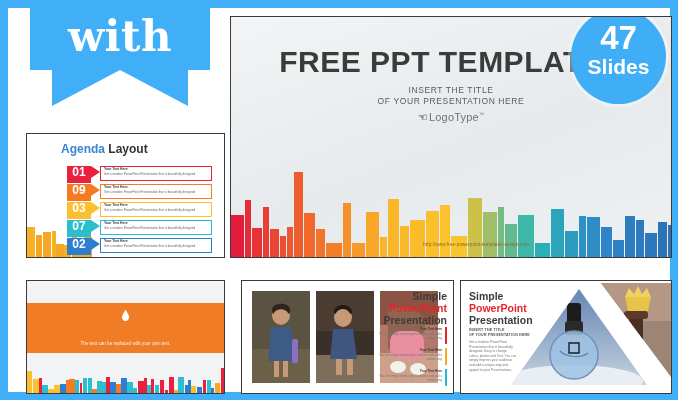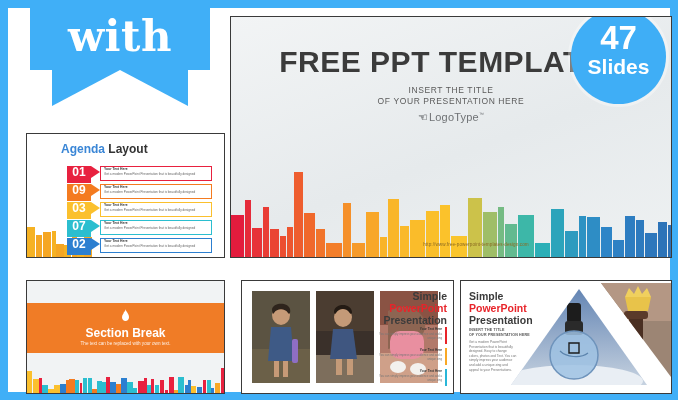--- a/index.html
+++ b/index.html
@@ -221,21 +221,20 @@
       </div>
   </div>
 
   <div class="card" id="section">
     <div class="band"></div>
     <div class="flame">
       <svg width="13" height="16" viewBox="0 0 13 16" aria-hidden="true">
         <path d="M6.5 0C7 3 10 4.2 10 8.2c0 2.2-1.6 3.9-3.5 3.9S3 10.4 3 8.2C3 5.6 5 4.6 5 2.4 5.6 3.6 6.5 1.6 6.5 0z" fill="#ffffff"></path>
       </svg>
     </div>
-    <div class="st">Section Break</div>
     <div class="ss">The text can be replaced with your own text.</div>
     <div class="sky" id="section-sky" style="height: 22px;">
         <div class="b" style="left: 0px; width: 5.43839px; height: 21.6209px; background: rgb(251, 192, 45);"></div>
         <div class="b" style="left: 5.83839px; width: 5.74848px; height: 13.6803px; background: rgb(251, 192, 45);"></div>
         <div class="b" style="left: 11.9869px; width: 2.71701px; height: 14.6849px; background: rgb(232, 33, 63);"></div>
         <div class="b" style="left: 15.1039px; width: 5.50447px; height: 7.77185px; background: rgb(43, 190, 207);"></div>
         <div class="b" style="left: 21.0084px; width: 5.64172px; height: 4.33617px; background: rgb(251, 192, 45);"></div>
         <div class="b" style="left: 27.0501px; width: 5.80778px; height: 8.06921px; background: rgb(251, 192, 45);"></div>
         <div class="b" style="left: 33.2578px; width: 5.44091px; height: 9.18085px; background: rgb(44, 127, 208);"></div>
         <div class="b" style="left: 39.0988px; width: 2.6831px; height: 13.2884px; background: rgb(244, 123, 32);"></div>

